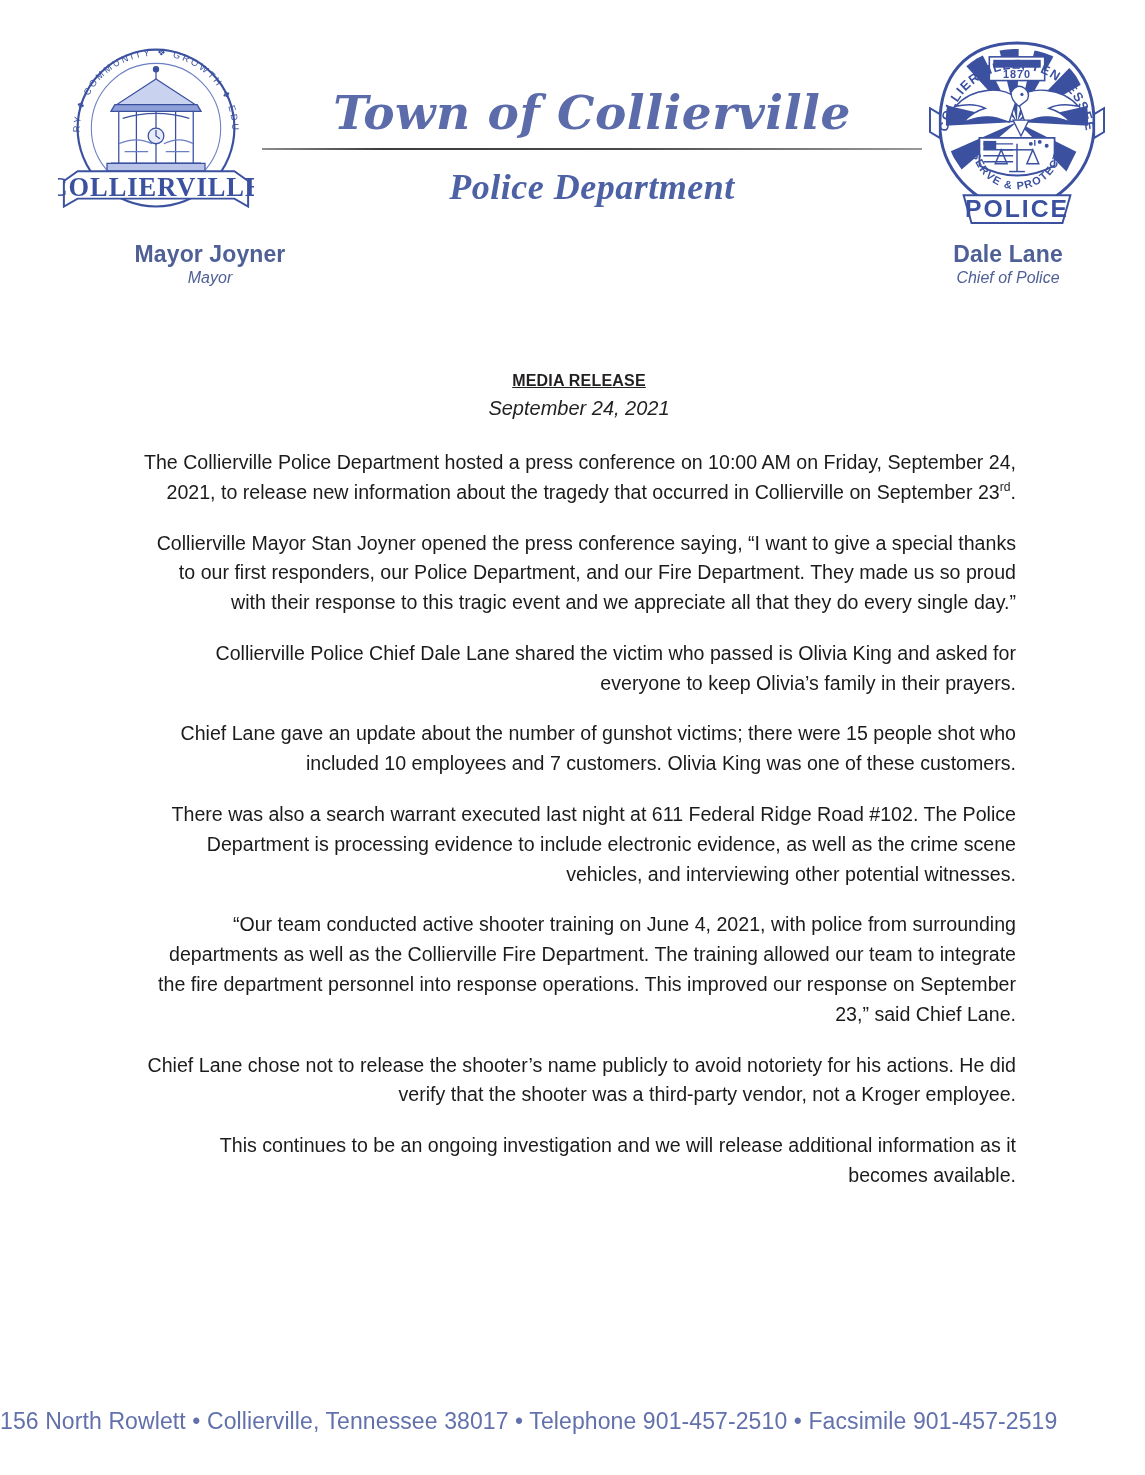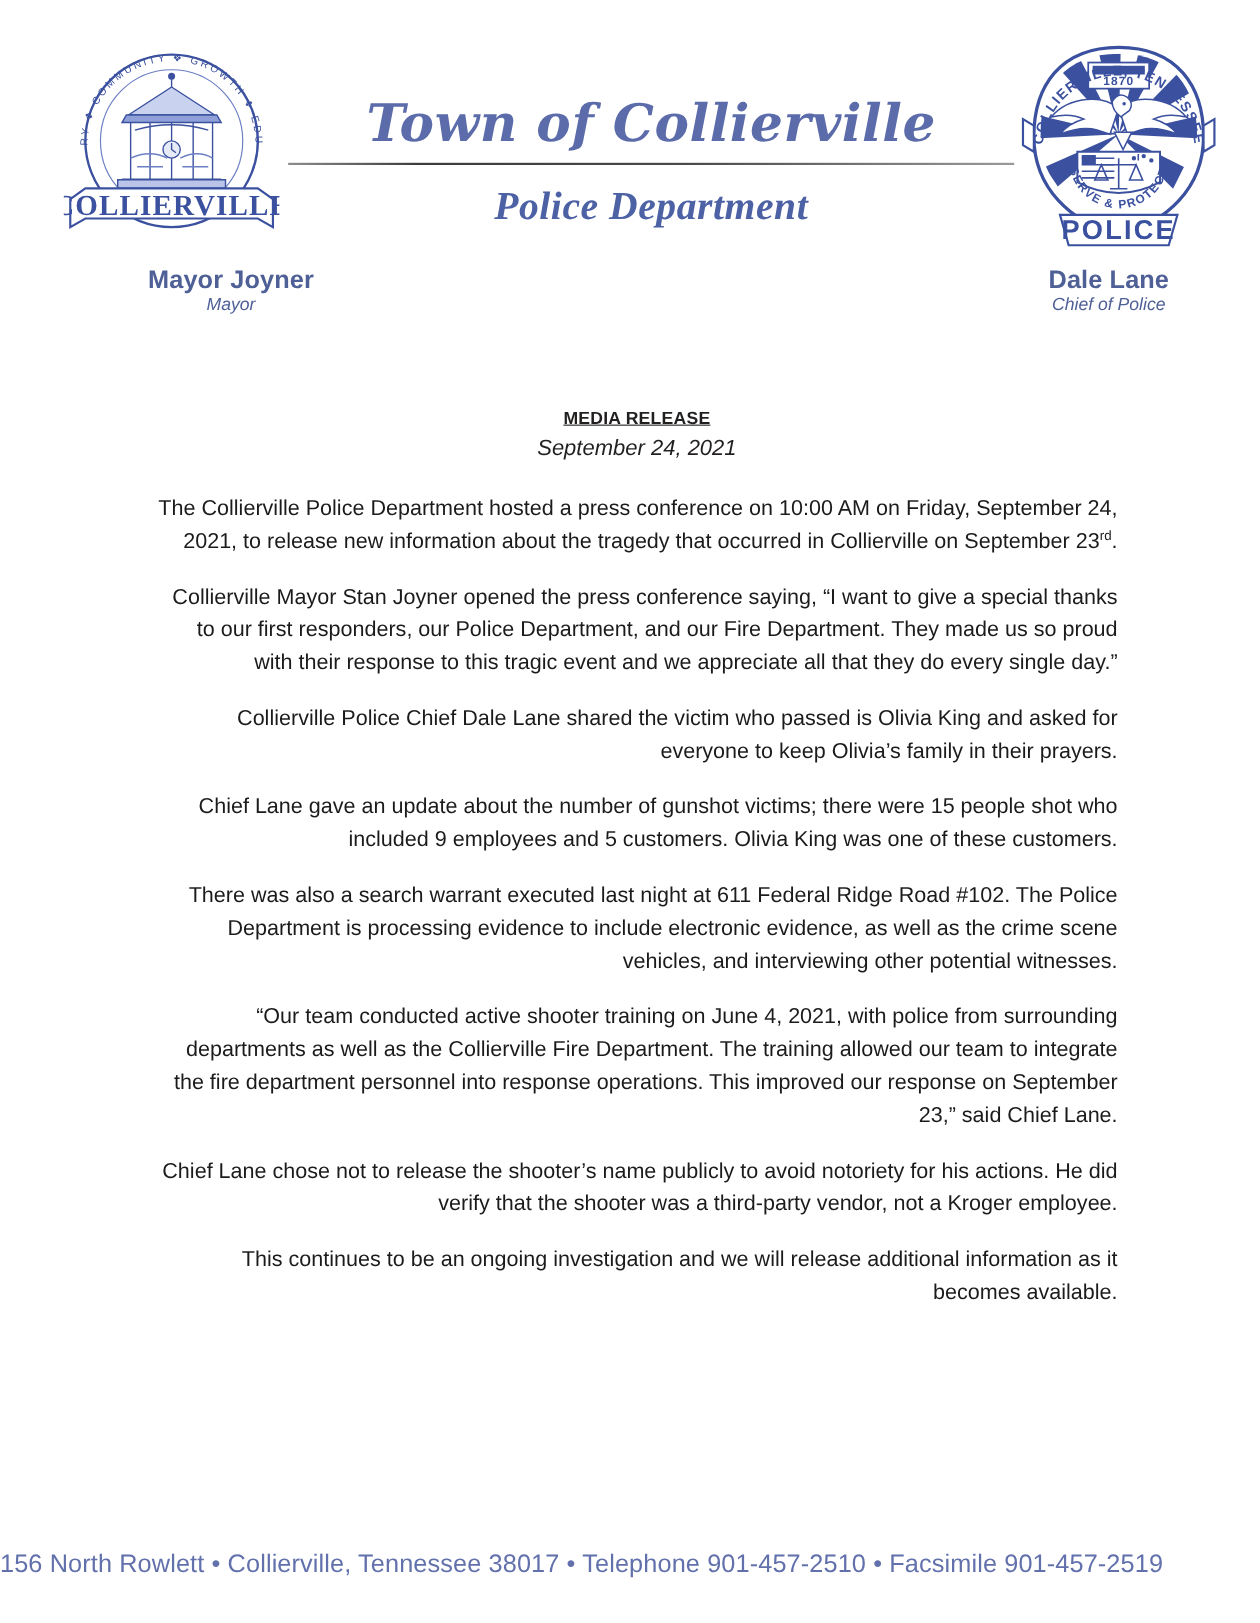--- a/index.html
+++ b/index.html
@@ -284,21 +284,21 @@
 
     <div class="release-head">
       <div class="release-title">MEDIA RELEASE</div>
       <div class="release-date">September 24, 2021</div>
     </div>
 
     <p class="para"><span>The Collierville Police Department hosted a press conference on 10:00 AM on Friday, September 24, 2021, to release new information about the tragedy that occurred in Collierville on September 23</span><sup>rd</sup><span>.</span></p>
 
     <p class="para">Collierville Mayor Stan Joyner opened the press conference saying, “I want to give a special thanks to our first responders, our Police Department, and our Fire Department. They made us so proud with their response to this tragic event and we appreciate all that they do every single day.”</p>
     <p class="para">Collierville Police Chief Dale Lane shared the victim who passed is Olivia King and asked for everyone to keep Olivia’s family in their prayers.</p>
-    <p class="para">Chief Lane gave an update about the number of gunshot victims; there were 15 people shot who included 9 employees and 5 customers. Olivia King was one of these customers.</p>
+    <p class="para">Chief Lane gave an update about the number of gunshot victims; there were 15 people shot who included 10 employees and 7 customers. Olivia King was one of these customers.</p>
     <p class="para">There was also a search warrant executed last night at 611 Federal Ridge Road #102. The Police Department is processing evidence to include electronic evidence, as well as the crime scene vehicles, and interviewing other potential witnesses.</p>
     <p class="para">“Our team conducted active shooter training on June 4, 2021, with police from surrounding departments as well as the Collierville Fire Department. The training allowed our team to integrate the fire department personnel into response operations. This improved our response on September 23,” said Chief Lane.</p>
     <p class="para">Chief Lane chose not to release the shooter’s name publicly to avoid notoriety for his actions. He did verify that the shooter was a third-party vendor, not a Kroger employee.</p>
     <p class="para">This continues to be an ongoing investigation and we will release additional information as it becomes available.</p>
   </div>
 
   <div class="footer">156 North Rowlett • Collierville, Tennessee 38017 • Telephone 901-457-2510 • Facsimile 901-457-2519</div>
 
 </div>
 

